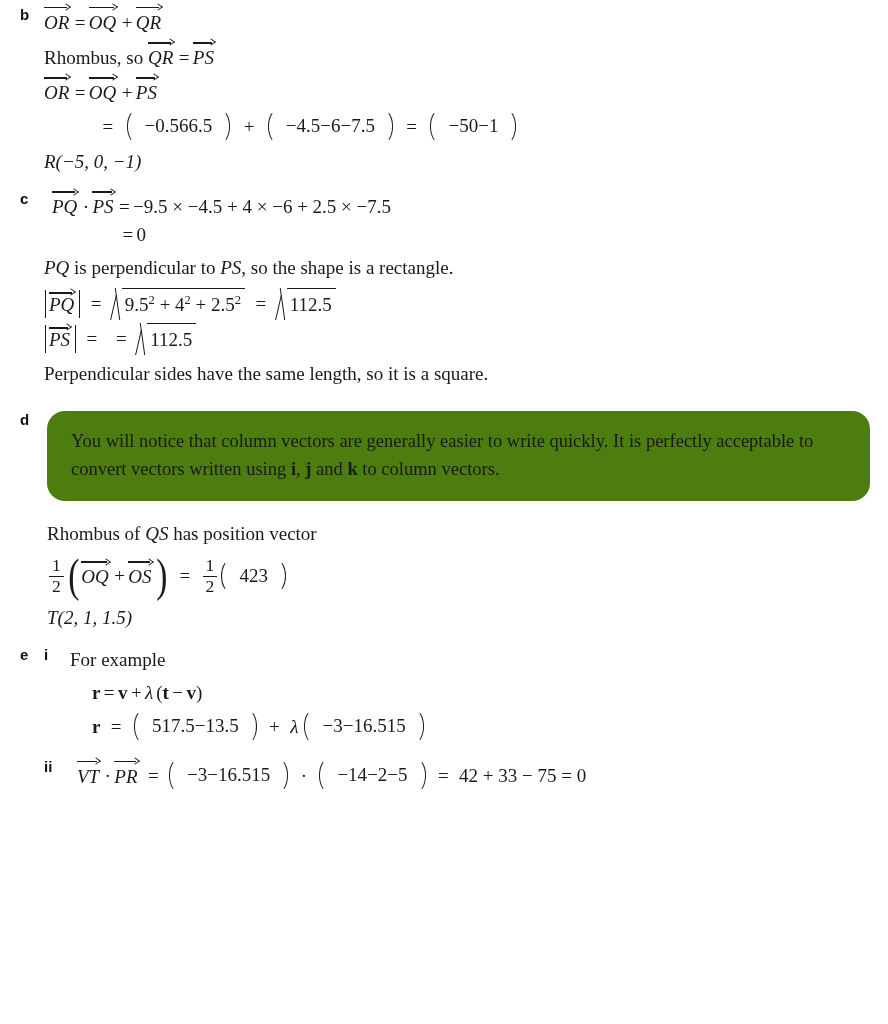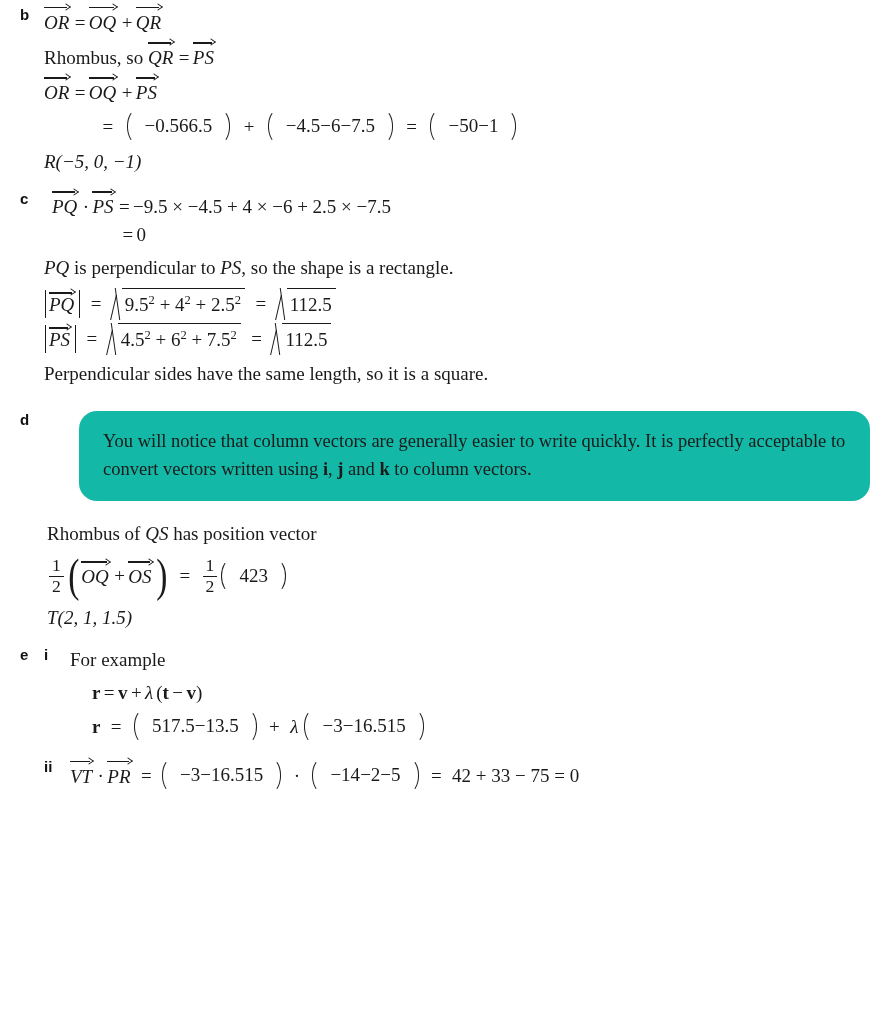--- a/index.html
+++ b/index.html
@@ -196,25 +196,24 @@
   }
   .sqrt .radicand {
     border-top: 1.4px solid #1a1a1a;
     padding: 2px 4px 1px 3px;
     white-space: nowrap;
   }
   sup.exp { font-size: 0.66em; vertical-align: super; line-height: 0; font-style: normal; }
 
   
   .note-box {
-    background: #14b8a6;
+    background: #4d7c0f;
     border-radius: 18px;
     padding: 16px 23px 18px 24px;
     box-sizing: border-box;
-    margin-left: 32px;
   }
   .note-box p {
     margin: 0;
     font-size: 18.5px;
     line-height: 1.52;
     color: #1a1a1a;
   }
 </style>
 </head>
 <body>
@@ -302,26 +301,20 @@
         <span class="op" style="margin:0 6px;">=</span>
         <span class="sqrt">
           <span class="radical"></span>
           <span class="radicand">112.5</span>
         </span>
       </div>
 
       <div class="line" style="margin-top:3px; display:flex; align-items:center;">
         <span class="abs"><span class="vec">PS</span></span>
         <span class="op" style="margin:0 6px;">=</span>
-        <span class="sqrt">
-          <span class="radical"></span>
-          <span class="radicand">
-            <span>4.5</span><sup class="exp">2</sup> + <span>6</span><sup class="exp">2</sup> + <span>7.5</span><sup class="exp">2</sup>
-          </span>
-        </span>
         <span class="op" style="margin:0 6px;">=</span>
         <span class="sqrt">
           <span class="radical"></span>
           <span class="radicand">112.5</span>
         </span>
       </div>
 
       <div class="text-line" style="margin-top:5px;">Perpendicular sides have the same length, so it is a square.</div>
     </div>
   </div>
@@ -402,21 +395,21 @@
                 <span>−3</span>
                 <span>−16.5</span>
                 <span>15</span>
               </span>
               <span class="paren right"></span>
             </span>
           </div>
         </div>
       </div>
 
-      <div class="sub" style="margin-top:14px;">
+      <div class="sub" style="margin-top:14px;gap:7px;">
         <div class="sub-label">ii</div>
         <div class="sub-body">
 
           <div class="line" style="display:flex; align-items:center;">
             <span class="vec">VT</span>
             <span class="op">·</span>
             <span class="vec">PR</span>
             <span class="op" style="margin:0 5px;">=</span>
             <span class="colvec">
               <span class="paren left"></span>

